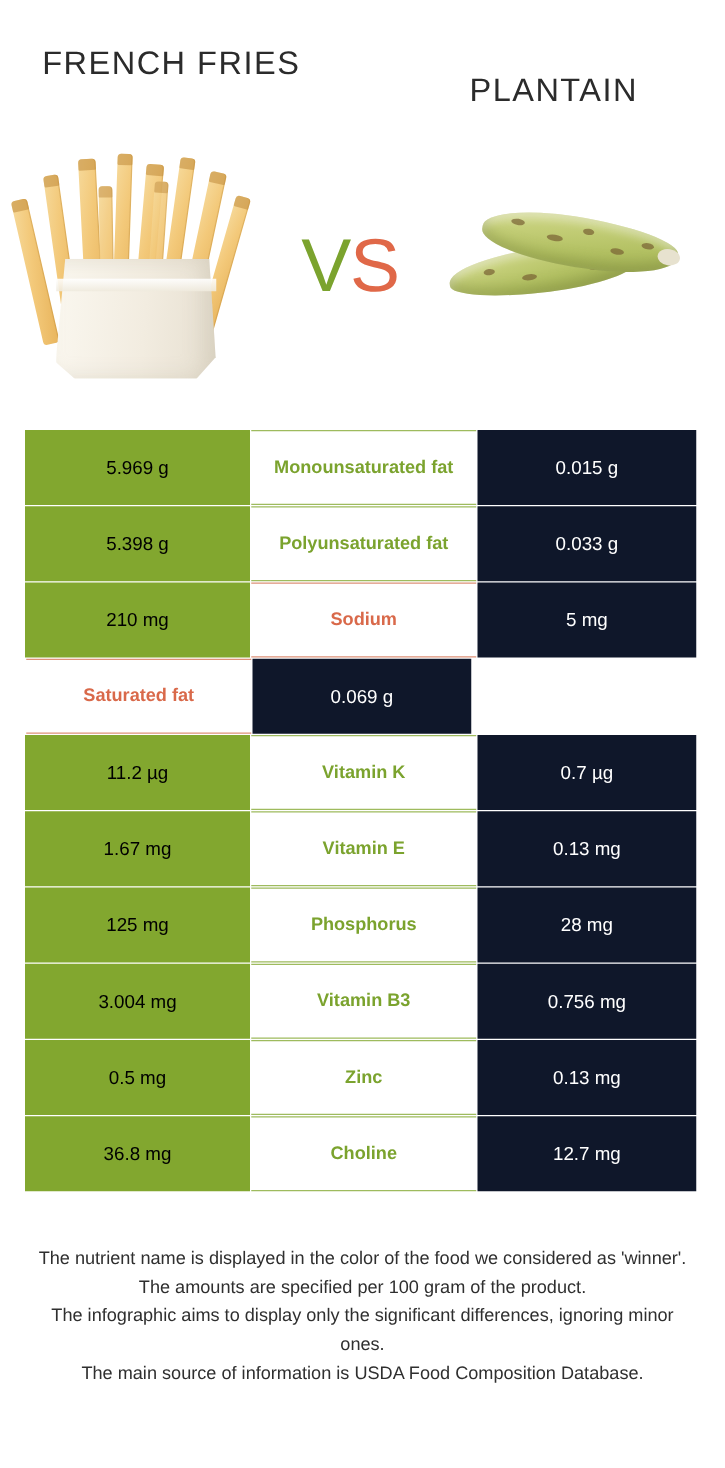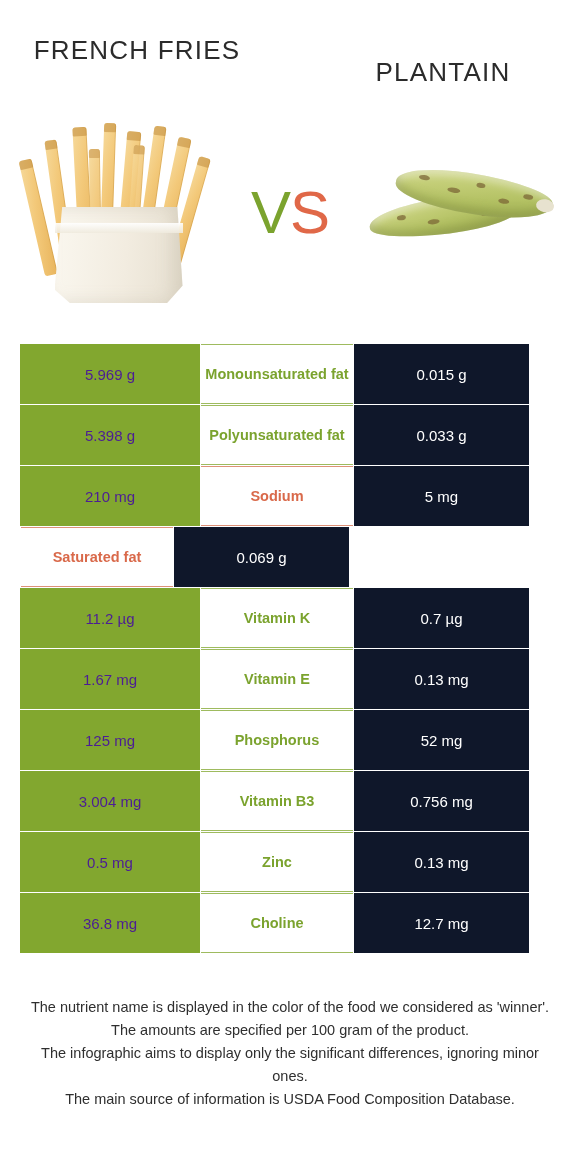--- a/index.html
+++ b/index.html
@@ -39,21 +39,21 @@
     color: #2b2b2b;
     text-transform: uppercase;
     font-family: "Liberation Sans", sans-serif;
   }
   .title-left { padding-right: 22px; }
   .title-right { padding-left: 10px; padding-top: 22px; }
 
   .media-row {
     display: flex;
     align-items: center;
-    justify-content: center;
+    justify-content: flex-start;
     height: 210px;
     position: relative;
   }
   .food-slot {
     width: 215px;
     height: 210px;
     position: relative;
     display: flex;
     align-items: center;
     justify-content: center;
@@ -168,24 +168,24 @@
     display: flex;
     align-items: center;
     justify-content: center;
     box-sizing: border-box;
     font-size: 15px;
     font-family: "Liberation Sans", sans-serif;
   }
   .cell-left {
     width: 180px;
     background: #82a72f;
-    color: #4c1d95;
+    color: #000000;
   }
   .cell-mid {
-    width: 152px;
+    width: 180px;
     background: #ffffff;
     font-weight: bold;
     font-size: 14.5px;
     text-align: center;
     margin: 0 1px;
     border-top: 1px solid transparent;
     border-bottom: 1px solid transparent;
   }
   .cell-mid.win-green {
     color: #7ba32e;
@@ -301,21 +301,21 @@
       <div class="cell cell-right">0.7 µg</div>
     </div>
     <div class="row">
       <div class="cell cell-left">1.67 mg</div>
       <div class="cell cell-mid win-green">Vitamin E</div>
       <div class="cell cell-right">0.13 mg</div>
     </div>
     <div class="row">
       <div class="cell cell-left">125 mg</div>
       <div class="cell cell-mid win-green">Phosphorus</div>
-      <div class="cell cell-right">52 mg</div>
+      <div class="cell cell-right">28 mg</div>
     </div>
     <div class="row">
       <div class="cell cell-left">3.004 mg</div>
       <div class="cell cell-mid win-green">Vitamin B3</div>
       <div class="cell cell-right">0.756 mg</div>
     </div>
     <div class="row">
       <div class="cell cell-left">0.5 mg</div>
       <div class="cell cell-mid win-green">Zinc</div>
       <div class="cell cell-right">0.13 mg</div>

